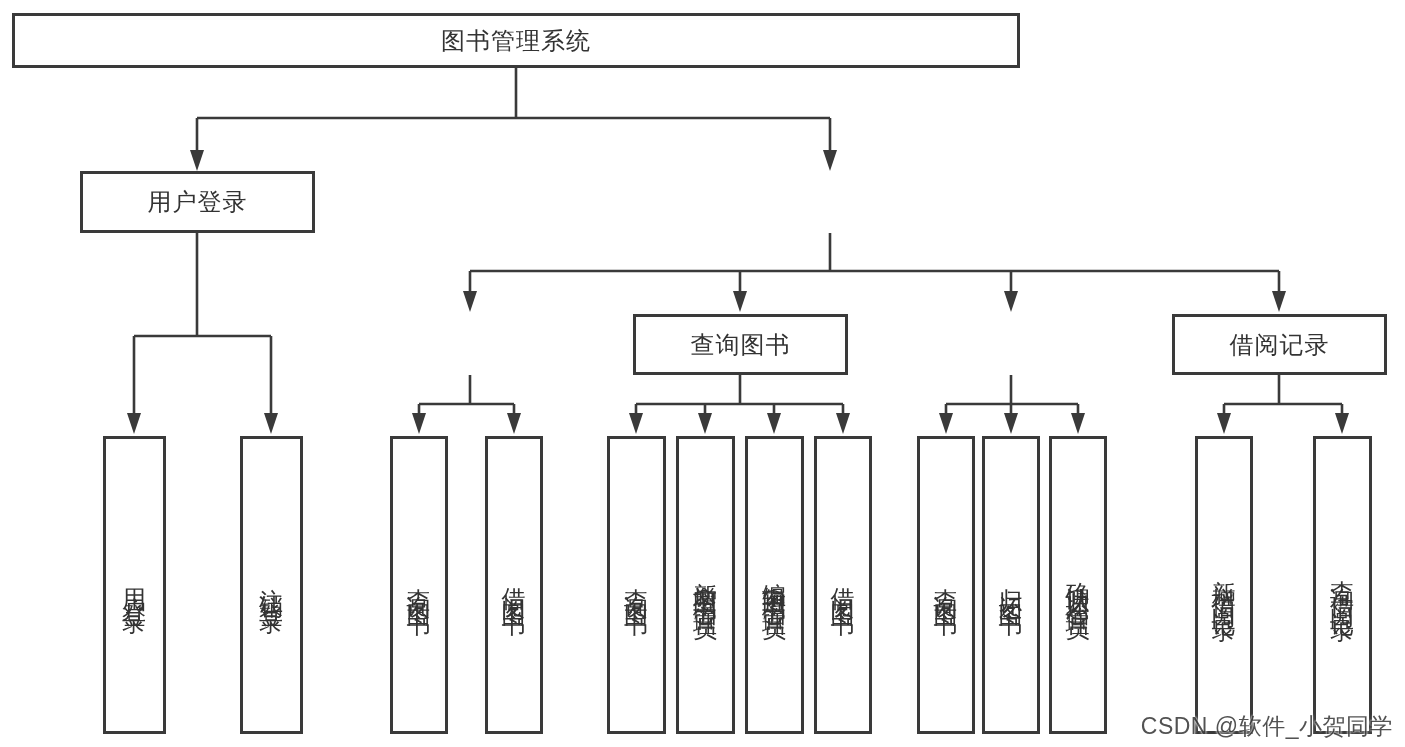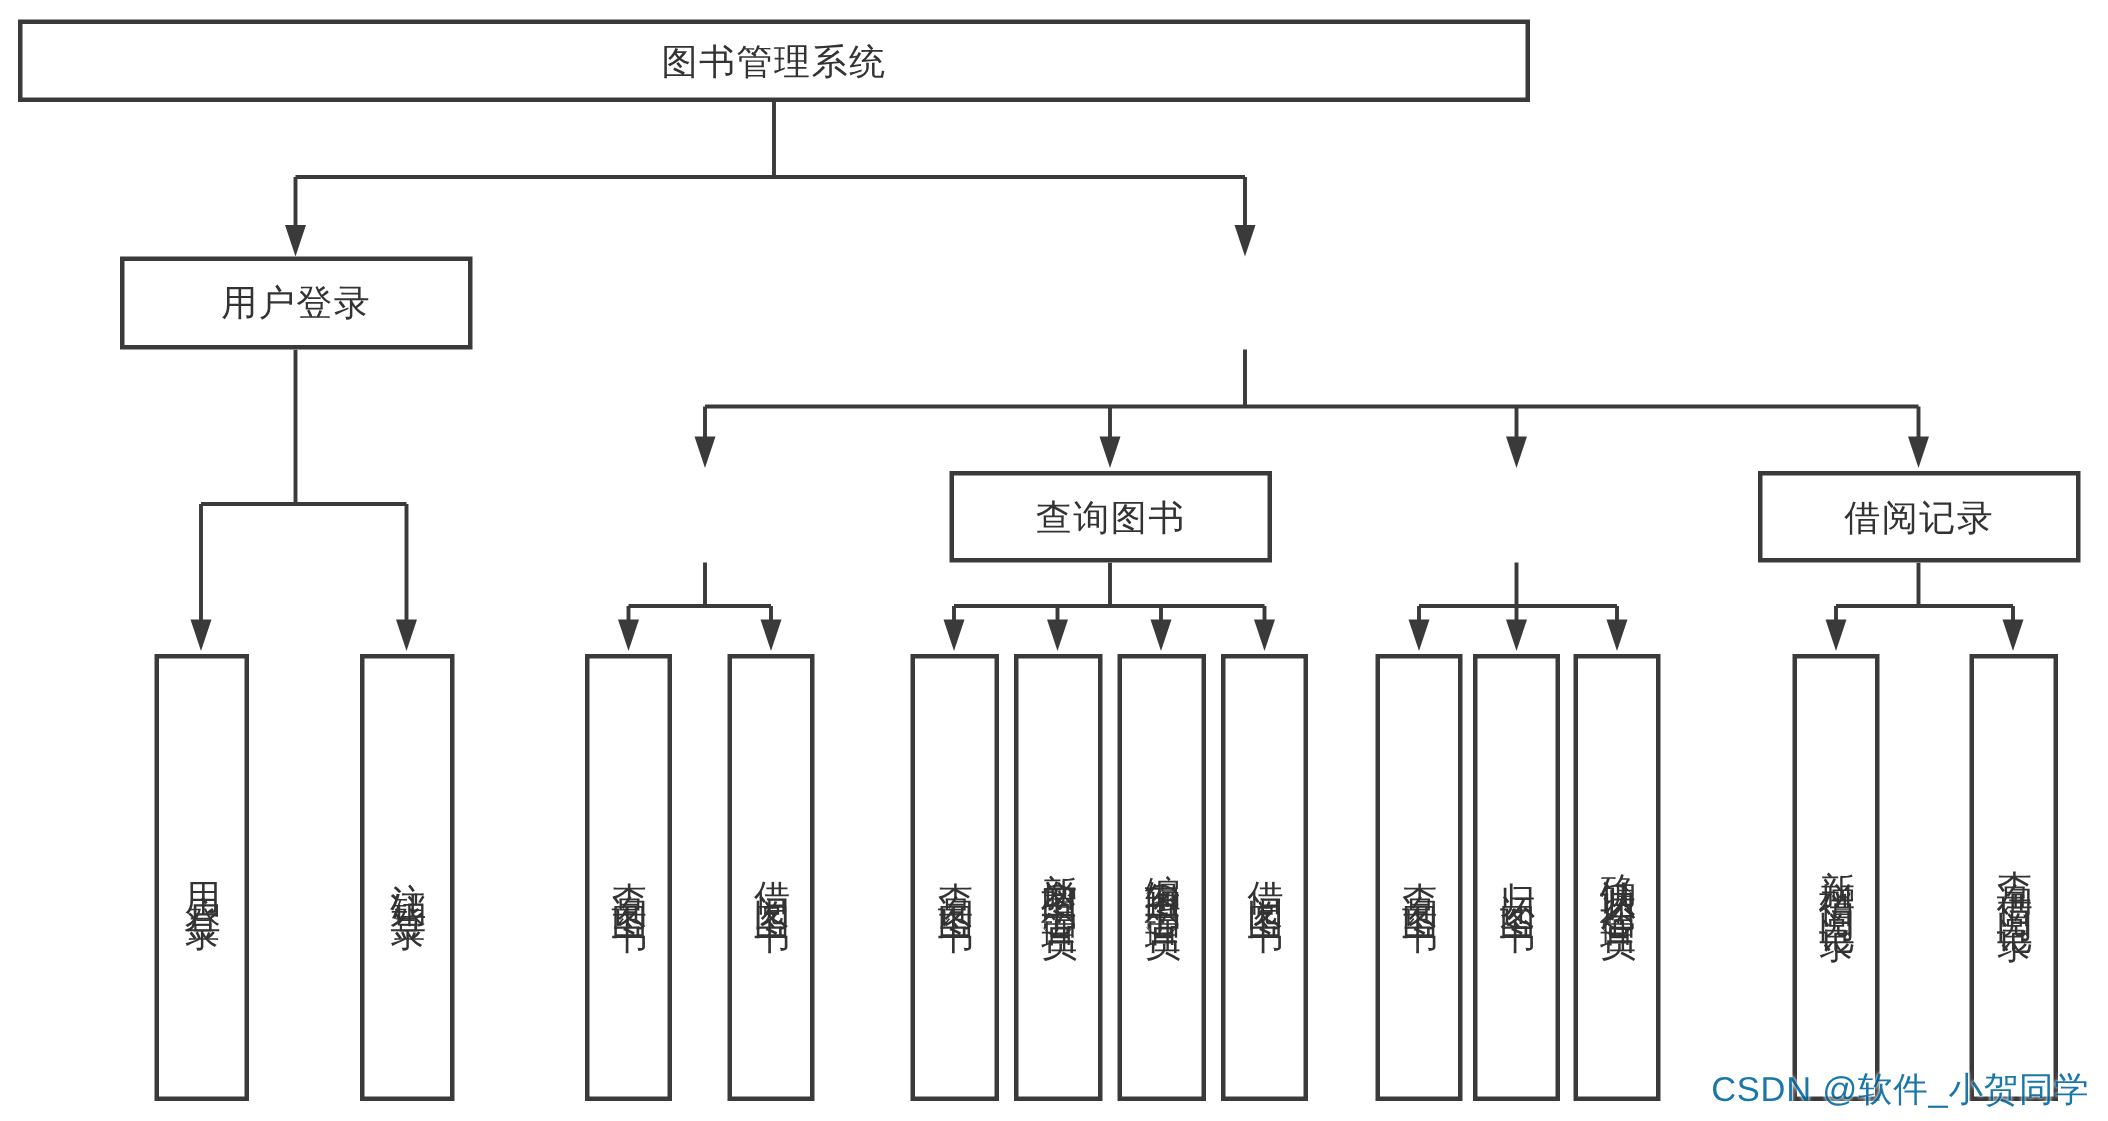--- a/index.html
+++ b/index.html
@@ -35,21 +35,21 @@
     line-height: 1.05;
     color: #333333;
   }
   .box.v.tight span { letter-spacing: 5px; }
   .watermark {
     position: absolute;
     right: 12px;
     top: 711px;
     font-size: 23px;
     letter-spacing: 0.5px;
-    color: #0369a1;
+    color: #404040;
     opacity: 0.9;
     z-index: 4;
     text-shadow: 0 0 3px #ffffff, 0 0 2px #ffffff;
     white-space: nowrap;
   }
 </style>
 </head>
 <body>
 
 <div class="stage">

